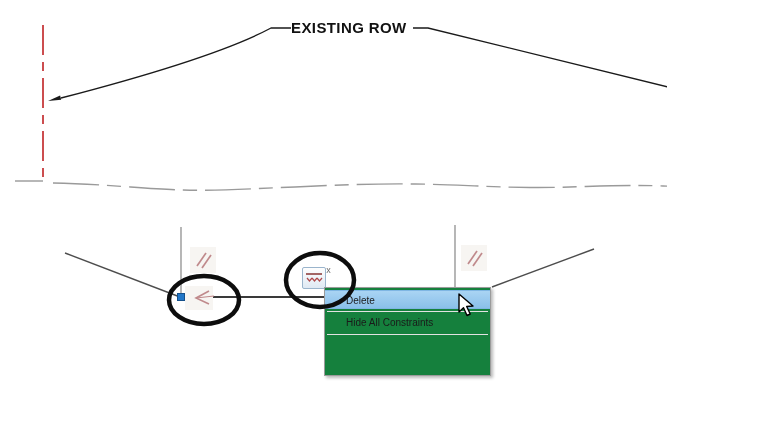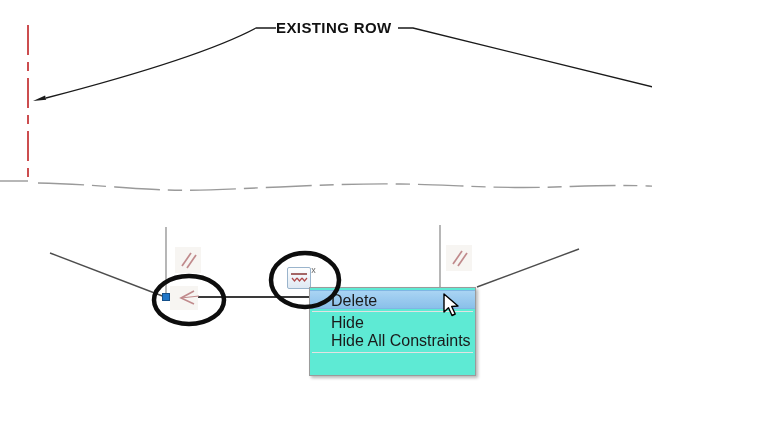--- a/index.html
+++ b/index.html
@@ -1,18 +1,19 @@
 <!DOCTYPE html>
 <html><head>
 <meta charset="utf-8">
 <style>
   html,body{margin:0;padding:0;background:#fff;}
   #stage{
     position:relative;width:652px;height:424px;background:#ffffff;overflow:hidden;
     font-family:"Liberation Sans", sans-serif;
+    margin-left:15px;
   }
   svg{display:block;}
   .layer{position:absolute;left:0;top:0;}
 
   
   #row-label{
     position:absolute;left:276px;top:19px;
     font-size:15px;font-weight:bold;color:#111;letter-spacing:.4px;
     white-space:nowrap;z-index:1;
   }
@@ -27,23 +28,23 @@
     border:1px solid #9ab4cc;border-radius:2px;box-sizing:border-box;
   }
   #constraint-bar .closex{
     position:absolute;right:0;top:0;width:9px;height:10px;
     font-size:9px;line-height:10px;color:#666;text-align:center;
   }
 
   
   #context-menu{
     position:absolute;left:309px;top:287px;width:167px;height:89px;z-index:2;
-    background:#5eead4;border:1px solid #9b9b9b;box-sizing:border-box;
+    background:#15803d;border:1px solid #9b9b9b;box-sizing:border-box;
     box-shadow:2px 2px 3px rgba(0,0,0,0.28);
-    font-size:16px;color:#1a1a1a;padding-top:2px;
+    font-size:10px;color:#1a1a1a;padding-top:2px;
   }
   .menu-item{height:18px;line-height:18px;padding-left:21px;white-space:nowrap;}
   .menu-item.hl{
     height:19px;line-height:19px;
     background:linear-gradient(#a9d4f3,#8ac0ea);
     border-top:1px solid #7fb6e3;border-bottom:1px solid #7fb6e3;
     box-sizing:border-box;
   }
   .menu-sep{height:1px;background:#e2e2e2;margin:2px 2px;}
 
@@ -113,21 +114,20 @@
         <path d="M 9 10 l 2.5 3 l 2.5 -3" fill="none" stroke="#b04a4c" stroke-width="1.2"></path>
         <path d="M 14 10 l 2.5 3 l 2.5 -3" fill="none" stroke="#b04a4c" stroke-width="1.2"></path>
       </svg>
     </div>
     <div class="closex">x</div>
   </div>
 
   <div id="context-menu">
     <div class="menu-item hl">Delete</div>
     <div class="menu-sep"></div>
-    <div class="menu-item">Hide</div>
     <div class="menu-item">Hide All Constraints</div>
     <div class="menu-sep"></div>
   </div>
 
   <svg id="annot" class="layer" width="768" height="424" viewBox="0 0 768 424">
     <ellipse cx="189" cy="300" rx="35" ry="24" fill="none" stroke="#0d0d0d" stroke-width="4.5"></ellipse>
     <ellipse cx="305" cy="280" rx="34" ry="27" fill="none" stroke="#0d0d0d" stroke-width="4.5"></ellipse>
   </svg>
 
   <svg id="cursor" width="22" height="26" viewBox="0 0 22 26">

